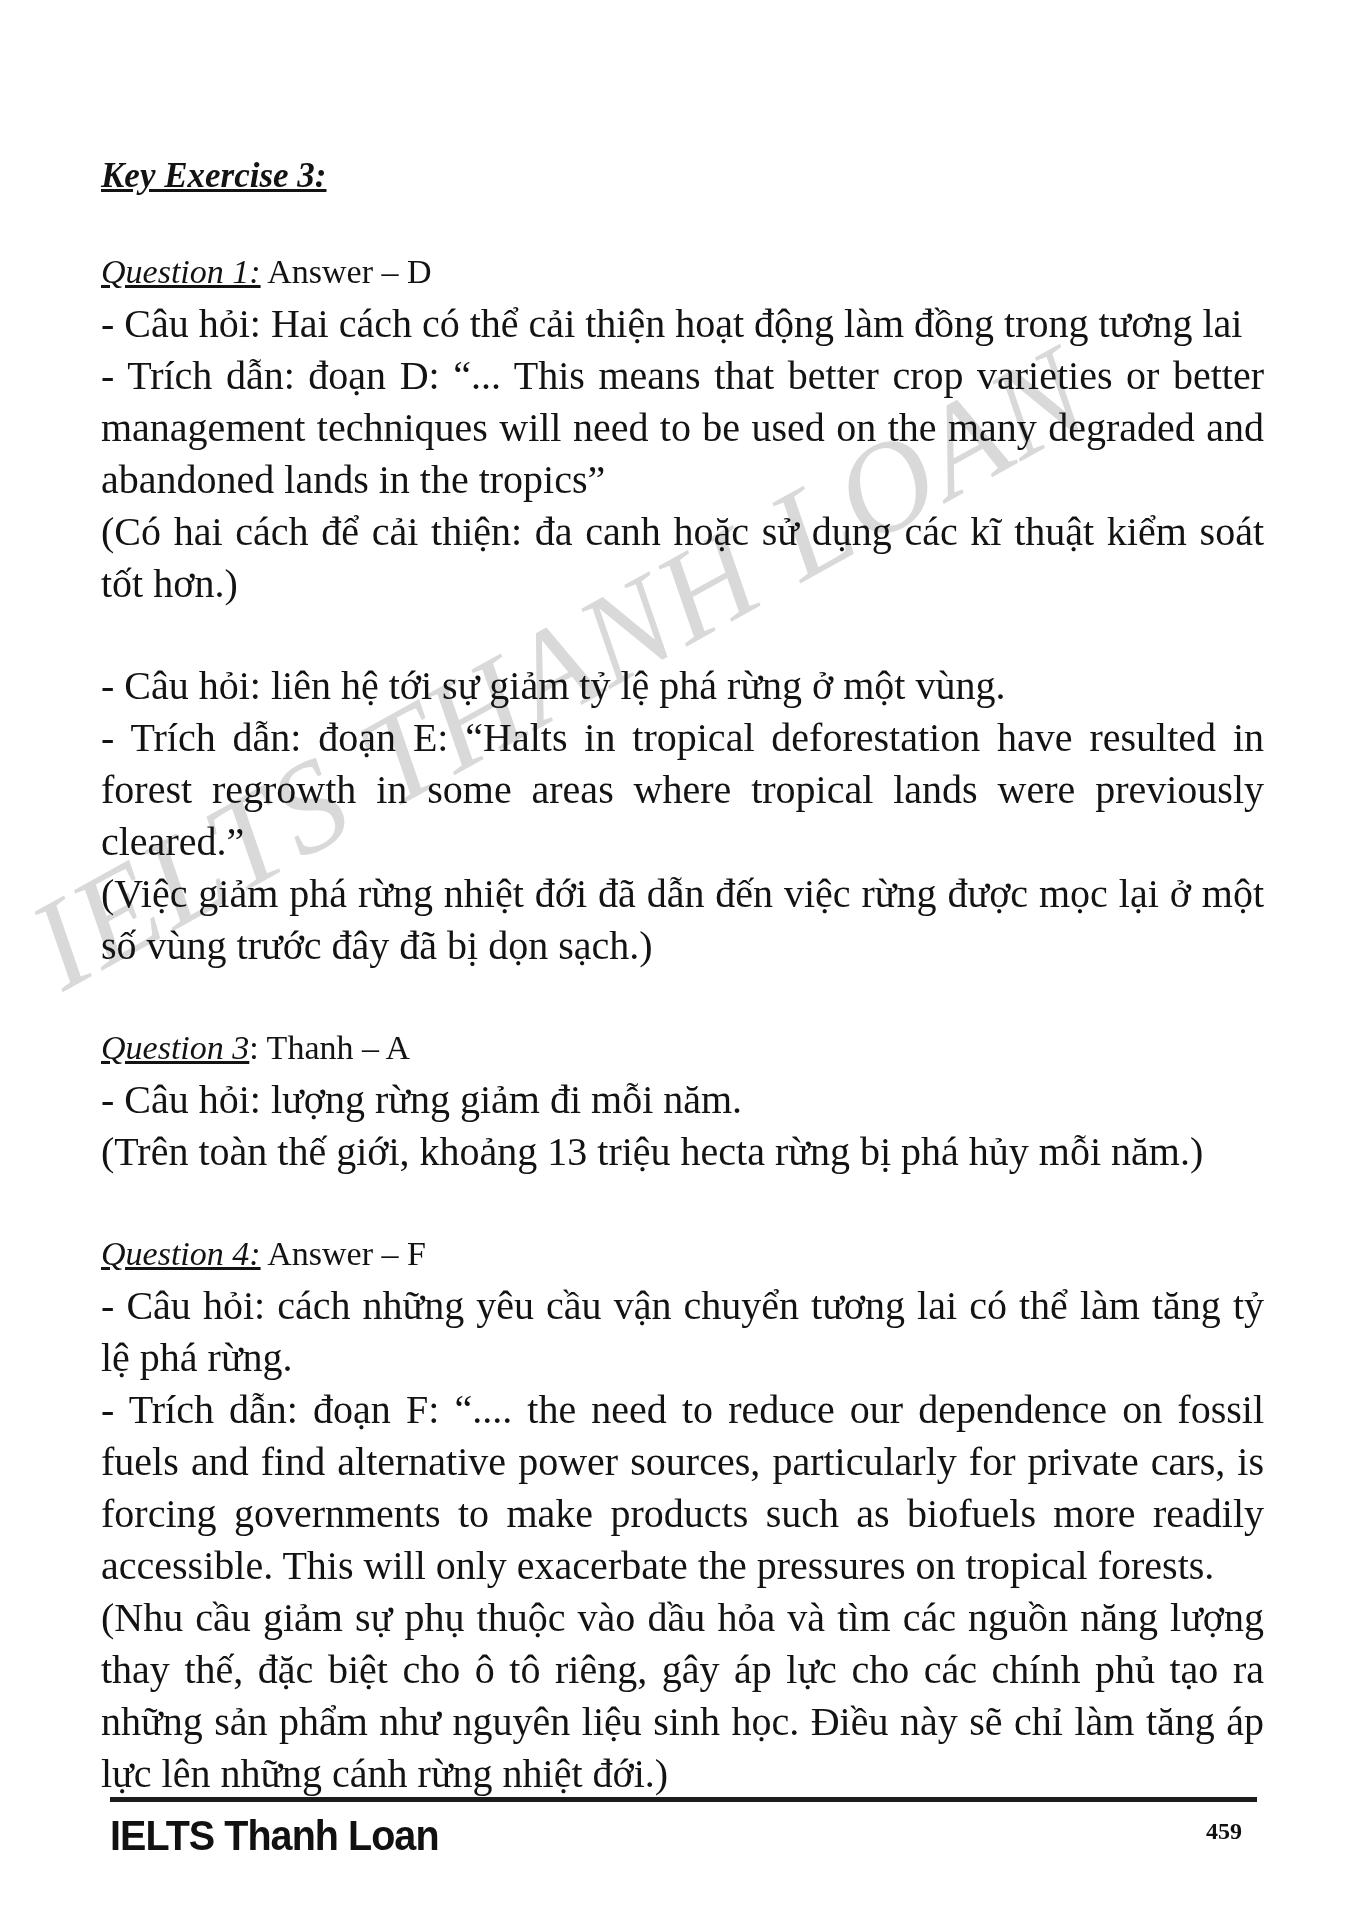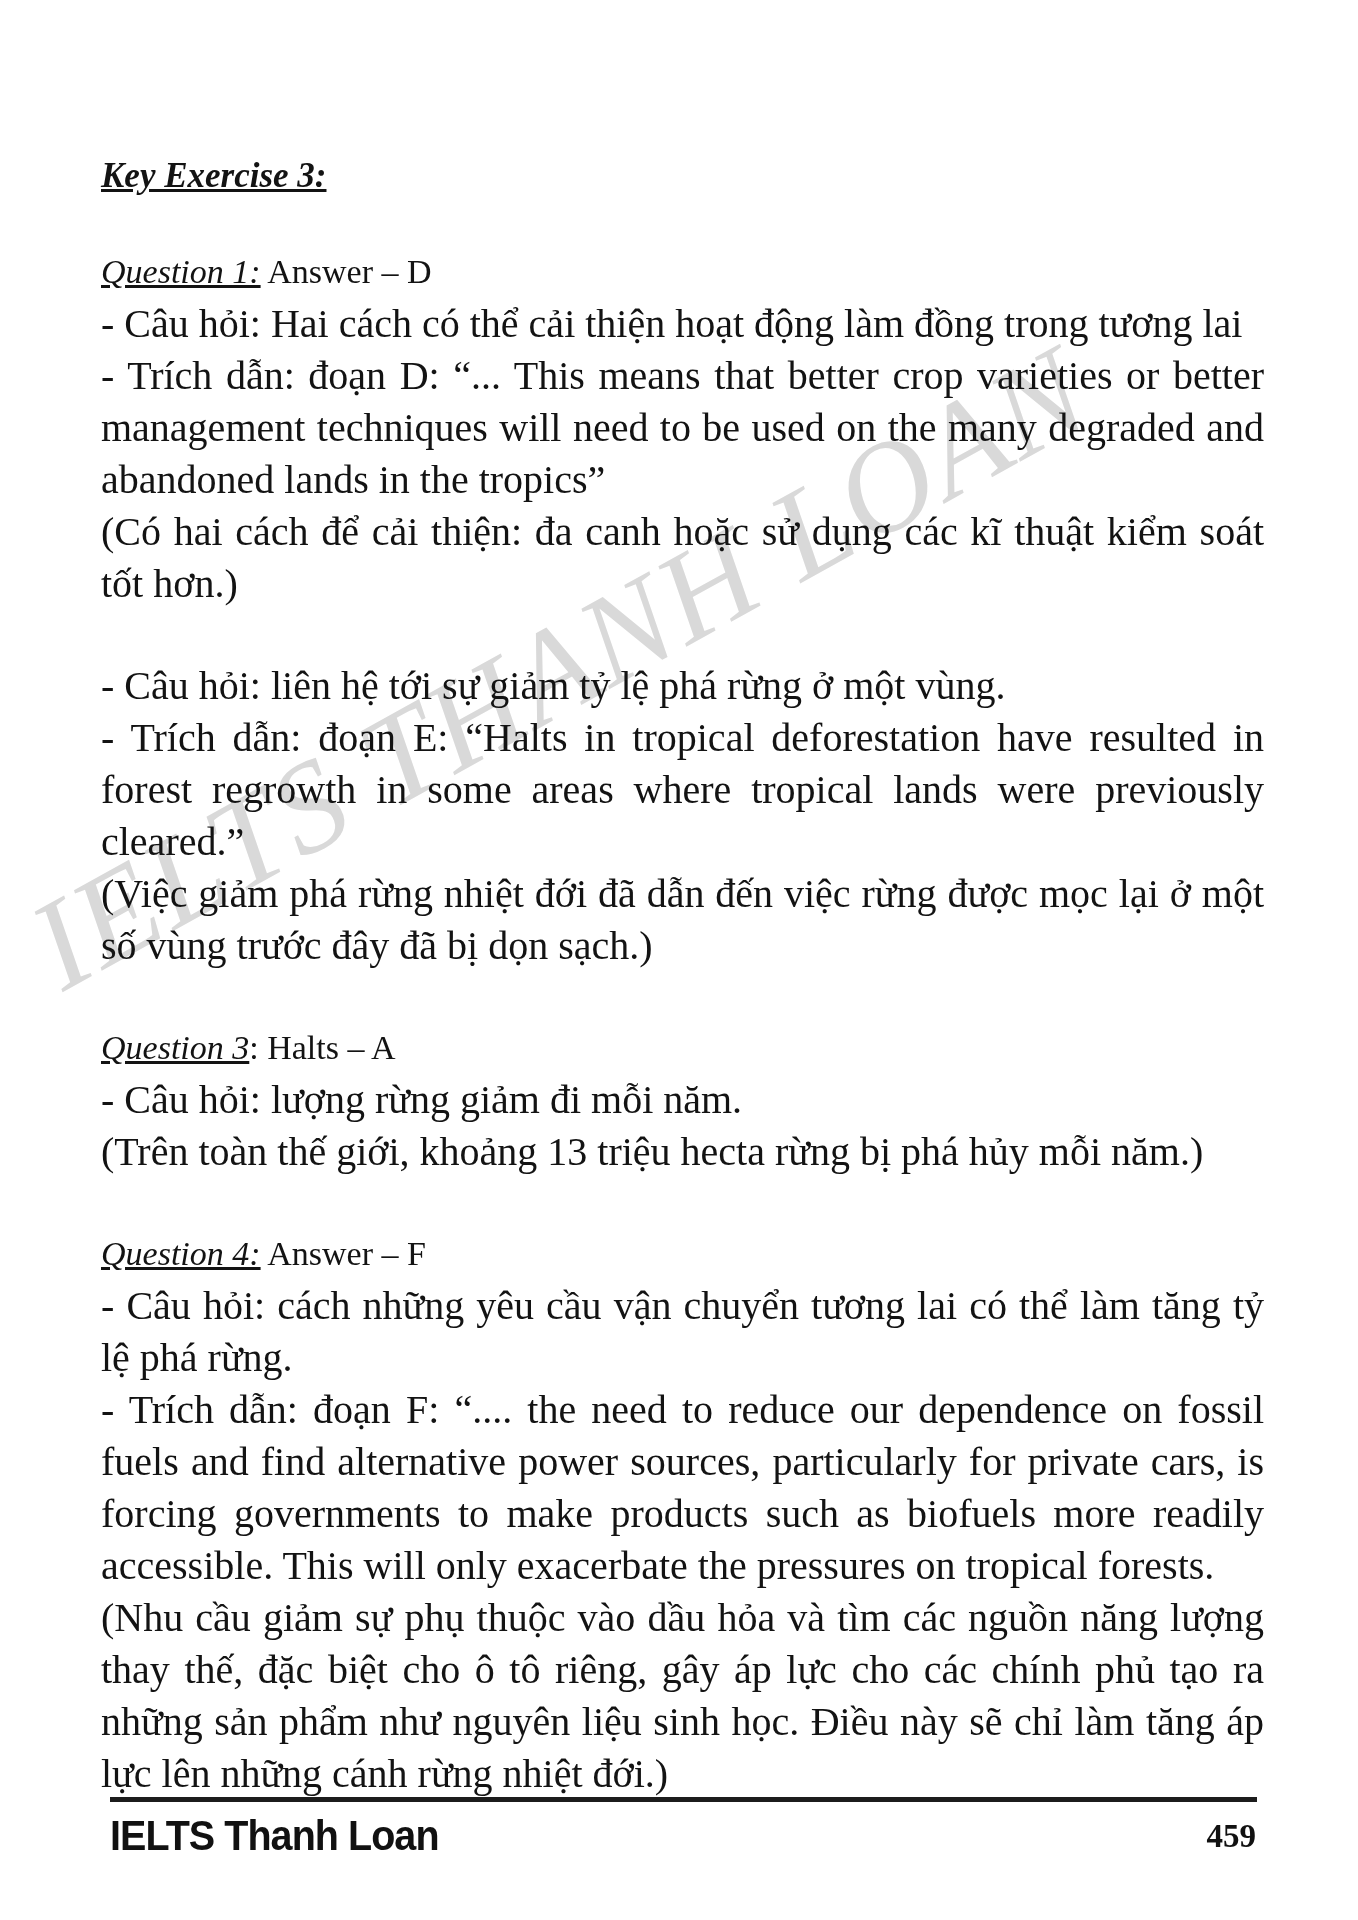--- a/index.html
+++ b/index.html
@@ -82,25 +82,25 @@
     font-weight: bold;
     font-size: 42px;
     letter-spacing: -1px;
     transform: scaleX(0.94);
     transform-origin: left center;
     color: #111;
     z-index: 1;
   }
   .footer-page {
     position: absolute;
-    right: 102px;
+    right: 116px;
     top: 1818px;
     font-family: "Liberation Serif", "DejaVu Serif", serif;
     font-weight: bold;
-    font-size: 33px;
+    font-size: 24px;
     color: #111;
     z-index: 1;
   }
 </style>
 </head>
 <body>
 
 <div class="watermark">IELTS THANH LOAN</div>
 
 <div class="content">
@@ -114,21 +114,21 @@
     <p class="q-line">(Có hai cách để cải thiện: đa canh hoặc sử dụng các kĩ thuật kiểm soát tốt hơn.)</p>
   </section>
 
   <section class="question-block">
     <p class="q-line">- Câu hỏi: liên hệ tới sự giảm tỷ lệ phá rừng ở một vùng.</p>
     <p class="q-line">- Trích dẫn: đoạn E: “Halts in tropical deforestation have resulted in forest regrowth in some areas where tropical lands were previously cleared.”</p>
     <p class="q-line">(Việc giảm phá rừng nhiệt đới đã dẫn đến việc rừng được mọc lại ở một số vùng trước đây đã bị dọn sạch.)</p>
   </section>
 
   <section class="question-block">
-    <p class="q-heading"><span class="q-label">Question 3</span><span>: Halts – A</span></p>
+    <p class="q-heading"><span class="q-label">Question 3</span><span>: Thanh – A</span></p>
     <p class="q-line">- Câu hỏi: lượng rừng giảm đi mỗi năm.</p>
     <p class="q-line">(Trên toàn thế giới, khoảng 13 triệu hecta rừng bị phá hủy mỗi năm.)</p>
   </section>
 
   <section class="question-block">
     <p class="q-heading"><span class="q-label">Question 4:</span><span> Answer – F</span></p>
     <p class="q-line">- Câu hỏi: cách những yêu cầu vận chuyển tương lai có thể làm tăng tỷ lệ phá rừng.</p>
     <p class="q-line">- Trích dẫn: đoạn F: “.... the need to reduce our dependence on fossil fuels and find alternative power sources, particularly for private cars, is forcing governments to make products such as biofuels more readily accessible. This will only exacerbate the pressures on tropical forests.</p>
     <p class="q-line">(Nhu cầu giảm sự phụ thuộc vào dầu hỏa và tìm các nguồn năng lượng thay thế, đặc biệt cho ô tô riêng, gây áp lực cho các chính phủ tạo ra những sản phẩm như nguyên liệu sinh học. Điều này sẽ chỉ làm tăng áp lực lên những cánh rừng nhiệt đới.)</p>
   </section>

